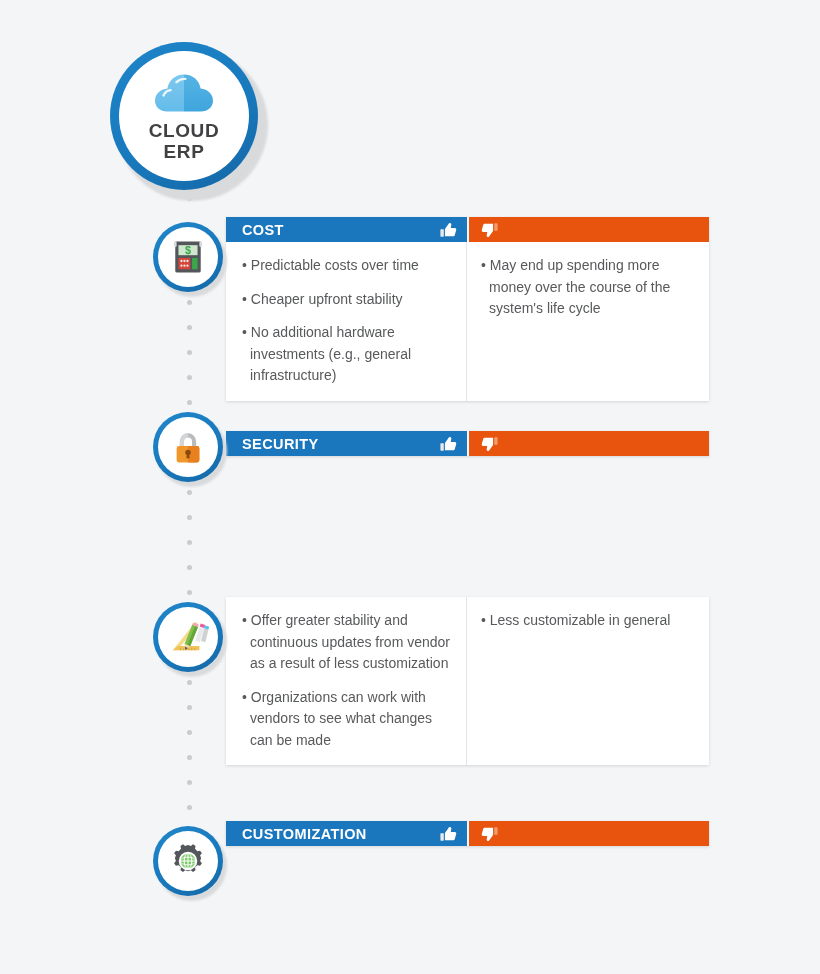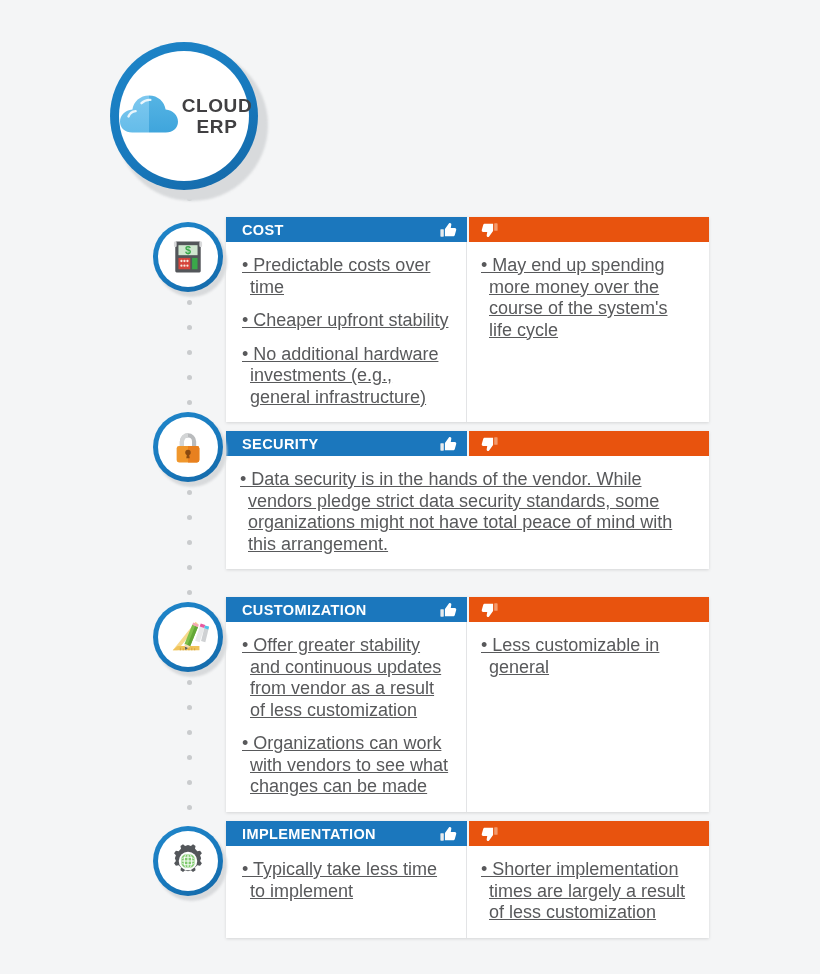--- a/index.html
+++ b/index.html
@@ -45,21 +45,21 @@
   }
   #logo-badge .badge-inner {
     position: absolute;
     left: 9px;
     top: 9px;
     width: 130px;
     height: 130px;
     border-radius: 50%;
     background: #ffffff;
     display: flex;
-    flex-direction: row;
+    flex-direction: column;
     align-items: center;
     justify-content: center;
   }
   #logo-badge .cloud-wrap {
     width: 66px;
     height: 46px;
     margin-bottom: 4px;
     display: block;
   }
   #logo-badge .badge-text {
@@ -143,26 +143,25 @@
     border-right: 1px solid #e3e4e6;
     padding: 13px 14px 14px 16px;
   }
   .col-con {
     flex: 1 1 auto;
     box-sizing: border-box;
     padding: 13px 18px 14px 14px;
   }
   .bullet {
     color: #58595b;
-    font-size: 18px;
+    font-size: 14px;
     line-height: 21.5px;
     margin: 0 0 12px 0;
     text-indent: -8px;
     padding-left: 8px;
-    text-decoration: underline;
   }
   .bullet:last-child { margin-bottom: 0; }
 
   
   .icon-badge {
     position: absolute;
     width: 74px;
     height: 74px;
     left: 153px;
   }
@@ -317,62 +316,39 @@
         <div class="hdr-con">
           <span>
               <svg class="thumb" viewBox="0 0 18 17" xmlns="http://www.w3.org/2000/svg">
         <rect x="14" y="1.4" width="3.6" height="8" rx="0.6" fill="#f29a6d"></rect>
         <path d="M12.8 9.6 L8.4 15.6 c-1.3 0.8 -2.6 -0.1 -2.4 -1.6 L6.6 10.5 H2.4 c-1.2 0 -1.9 -1.0 -1.6 -2.1 L2.3 3.1 C2.5 2.3 3.2 1.8 4.1 1.8 h8.7 Z" fill="#ffffff"></path>
       </svg>
             </span>
         </div>
       </div>
       <div class="row-body">
-        <div class="col-con">
-            <p class="bullet">• Data security is in the hands of the vendor. While vendors pledge strict data security standards, some organizations might not have total peace of mind with this arrangement.</p>
-          </div>
       </div>
     </div>
     </div>
     <div class="icon-badge" style="top: 412px;">
     <div class="ib-shadow"></div>
     <div class="ib-ring"></div>
     <div class="ib-inner">
         <svg viewBox="0 0 44 44" width="40" height="40" xmlns="http://www.w3.org/2000/svg">
         <path d="M13 22 V16 a9 9 0 0 1 18 0 v6 h-4.6 v-6 a4.4 4.4 0 0 0 -8.8 0 v6 Z" fill="#b9bbbd"></path>
         <path d="M22 7 a9 9 0 0 0 -9 9 v6 h4.6 v-6 a4.4 4.4 0 0 1 4.4 -4.4 Z" fill="#d3d5d6"></path>
         <rect x="9.5" y="21" width="25" height="18" rx="2.6" fill="#f0972c"></rect>
         <path d="M22 21 h9.9 a2.6 2.6 0 0 1 2.6 2.6 v12.8 a2.6 2.6 0 0 1 -2.6 2.6 H22 Z" fill="#e8801f"></path>
         <circle cx="22" cy="28" r="3" fill="#8a4a10"></circle>
         <path d="M20.9 29.5 h2.2 l0.8 5 h-3.8 Z" fill="#8a4a10"></path>
       </svg>
       </div>
     </div>
     <div class="row" style="top: 597px;">
     <div class="row-card">
-      <div class="row-header">
-        <div class="hdr-pro">
-          <span class="hdr-title">CUSTOMIZATION</span>
-          <span>
-              <svg class="thumb" viewBox="0 0 18 17" xmlns="http://www.w3.org/2000/svg">
-        <rect x="0.4" y="7.6" width="3.6" height="8" rx="0.6" fill="#e7eaec"></rect>
-        <path d="M5.2 7.4 L9.6 1.4 c1.3 -0.8 2.6 0.1 2.4 1.6 L11.4 6.5 h4.2 c1.2 0 1.9 1.0 1.6 2.1 l-1.5 5.3 c-0.2 0.8 -0.9 1.3 -1.8 1.3 H5.2 Z" fill="#ffffff"></path>
-      </svg>
-            </span>
-        </div>
-        <div class="hdr-gap"></div>
-        <div class="hdr-con">
-          <span>
-              <svg class="thumb" viewBox="0 0 18 17" xmlns="http://www.w3.org/2000/svg">
-        <rect x="14" y="1.4" width="3.6" height="8" rx="0.6" fill="#f29a6d"></rect>
-        <path d="M12.8 9.6 L8.4 15.6 c-1.3 0.8 -2.6 -0.1 -2.4 -1.6 L6.6 10.5 H2.4 c-1.2 0 -1.9 -1.0 -1.6 -2.1 L2.3 3.1 C2.5 2.3 3.2 1.8 4.1 1.8 h8.7 Z" fill="#ffffff"></path>
-      </svg>
-            </span>
-        </div>
-      </div>
       <div class="row-body">
         <div class="col-pro">
             <p class="bullet">• Offer greater stability and continuous updates from vendor as a result of less customization</p>
             <p class="bullet">• Organizations can work with vendors to see what changes can be made</p>
           </div>
         <div class="col-con">
             <p class="bullet">• Less customizable in general</p>
           </div>
       </div>
     </div>
@@ -407,45 +383,37 @@
           <rect x="36.8" y="13" width="4.6" height="14" fill="#cfd1d3"></rect>
           <rect x="36.8" y="10.2" width="4.6" height="3" fill="#4fc3e8"></rect>
         </g>
       </svg>
       </div>
     </div>
     <div class="row" style="top: 821px;">
     <div class="row-card">
       <div class="row-header">
         <div class="hdr-pro">
-          <span class="hdr-title">IMPLEMENTATION</span>
+          <span class="hdr-title">CUSTOMIZATION</span>
           <span>
               <svg class="thumb" viewBox="0 0 18 17" xmlns="http://www.w3.org/2000/svg">
         <rect x="0.4" y="7.6" width="3.6" height="8" rx="0.6" fill="#e7eaec"></rect>
         <path d="M5.2 7.4 L9.6 1.4 c1.3 -0.8 2.6 0.1 2.4 1.6 L11.4 6.5 h4.2 c1.2 0 1.9 1.0 1.6 2.1 l-1.5 5.3 c-0.2 0.8 -0.9 1.3 -1.8 1.3 H5.2 Z" fill="#ffffff"></path>
       </svg>
             </span>
         </div>
         <div class="hdr-gap"></div>
         <div class="hdr-con">
           <span>
               <svg class="thumb" viewBox="0 0 18 17" xmlns="http://www.w3.org/2000/svg">
         <rect x="14" y="1.4" width="3.6" height="8" rx="0.6" fill="#f29a6d"></rect>
         <path d="M12.8 9.6 L8.4 15.6 c-1.3 0.8 -2.6 -0.1 -2.4 -1.6 L6.6 10.5 H2.4 c-1.2 0 -1.9 -1.0 -1.6 -2.1 L2.3 3.1 C2.5 2.3 3.2 1.8 4.1 1.8 h8.7 Z" fill="#ffffff"></path>
       </svg>
             </span>
         </div>
-      </div>
-      <div class="row-body">
-        <div class="col-pro">
-            <p class="bullet">• Typically take less time to implement</p>
-          </div>
-        <div class="col-con">
-            <p class="bullet">• Shorter implementation times are largely a result of less customization</p>
-          </div>
       </div>
     </div>
     </div>
     <div class="icon-badge" style="top: 826px;">
     <div class="ib-shadow"></div>
     <div class="ib-ring"></div>
     <div class="ib-inner">
         <svg viewBox="0 0 44 44" width="40" height="40" xmlns="http://www.w3.org/2000/svg">
         <path d="M22 4.5 l3.2 1.1 2.3 -2.0 2.8 2.0 -0.6 3.0 2.6 2.6 3.0 -0.6 2.0 2.8 -2.0 2.3 1.1 3.2 -1.1 3.2 2.0 2.3 -2.0 2.8 -3.0 -0.6 -2.6 2.6 0.6 3.0 -2.8 2.0 -2.3 -2.0 -3.2 1.1 -3.2 -1.1 -2.3 2.0 -2.8 -2.0 0.6 -3.0 -2.6 -2.6 -3.0 0.6 -2.0 -2.8 2.0 -2.3 -1.1 -3.2 1.1 -3.2 -2.0 -2.3 2.0 -2.8 3.0 0.6 2.6 -2.6 -0.6 -3.0 2.8 -2.0 2.3 2.0 Z" fill="#53565a"></path>
         <circle cx="22" cy="22" r="10.2" fill="#ffffff"></circle>

